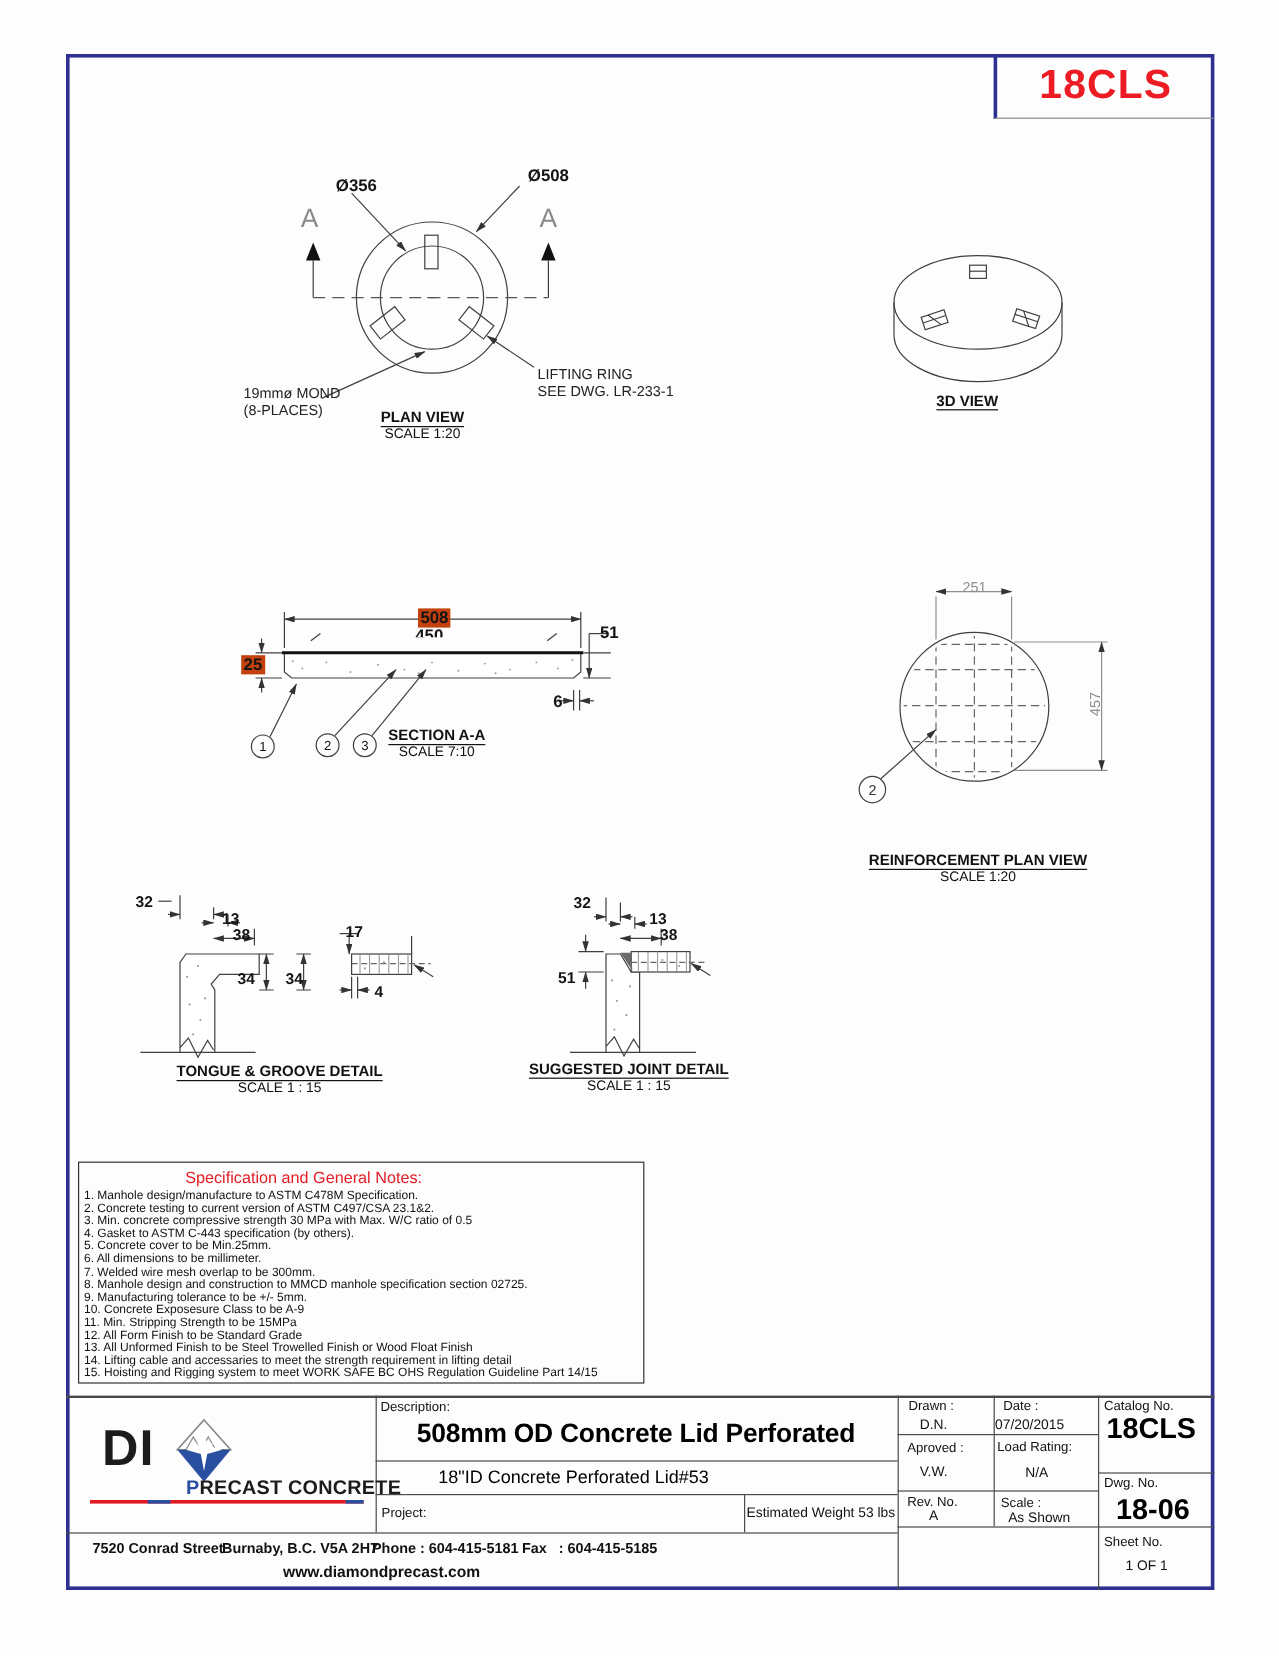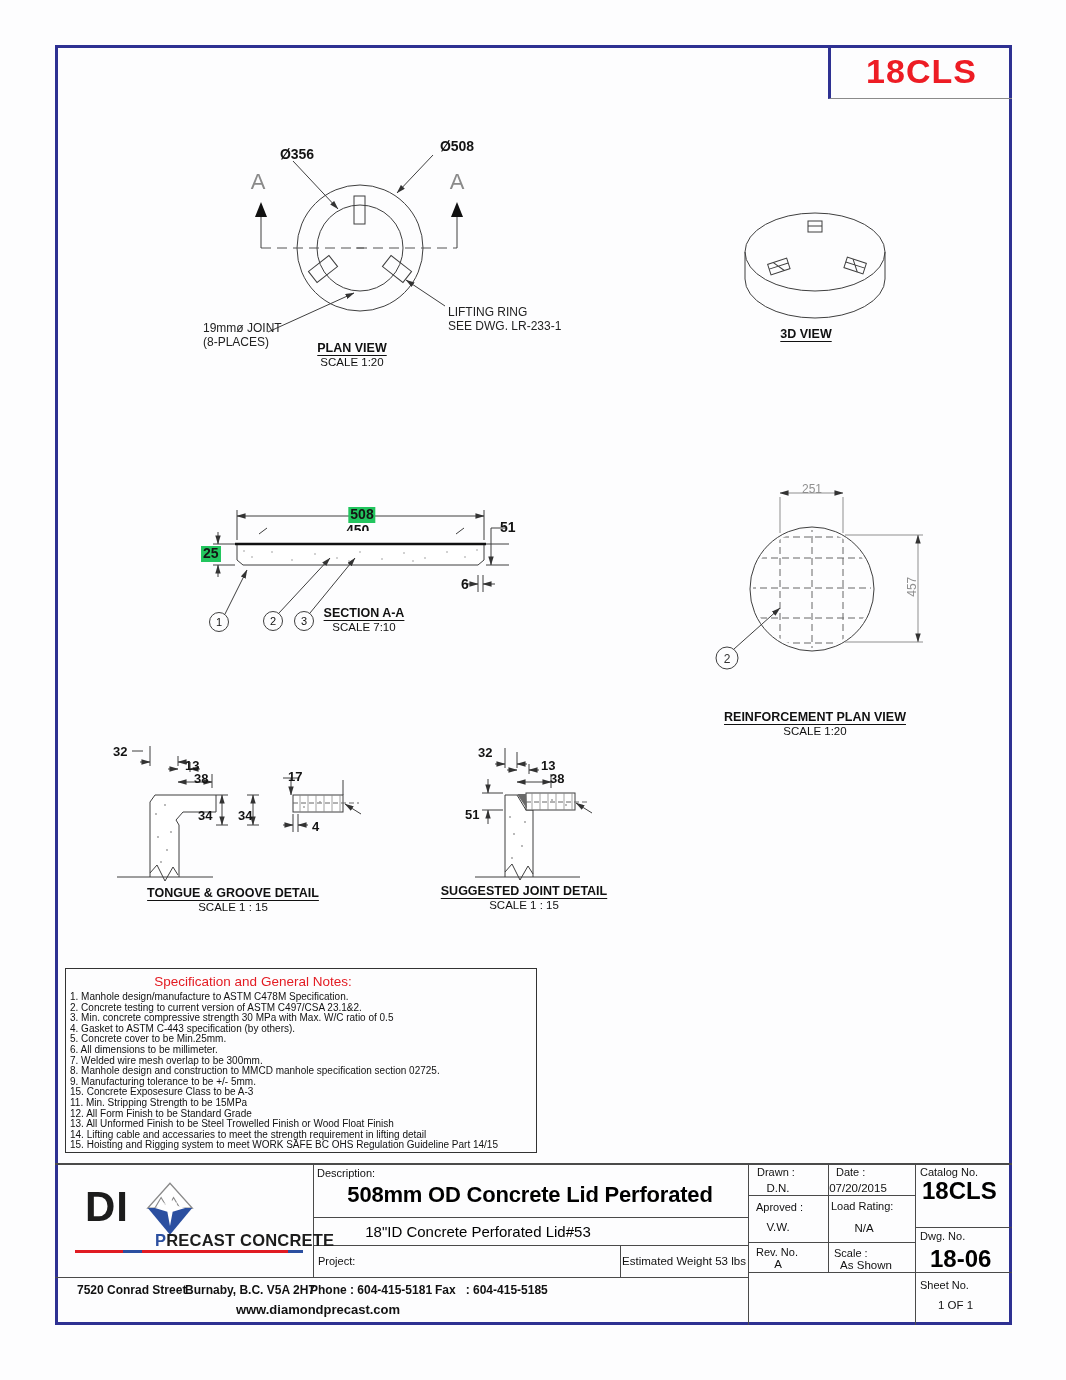--- a/index.html
+++ b/index.html
@@ -8,21 +8,21 @@
   .abs{position:absolute;}
   svg{position:absolute;overflow:visible;}
   .lbl{position:absolute;white-space:pre;line-height:1.12;font-size:12px;color:#222;}
   .c{transform:translateX(-50%);}
   .dim{font-size:13px;font-weight:600;color:#141414;}
   .bigdim{font-size:14px;font-weight:600;color:#141414;text-align:right;}
   .gdim{font-size:12px;font-weight:500;color:#8f8f8f;}
   .vtitle{font-size:12.5px;font-weight:700;text-decoration:underline;text-underline-offset:3px;color:#111;}
   .vscale{font-size:11.5px;font-weight:500;color:#111;}
   .aletter{font-size:22px;font-weight:400;color:#8a8a8a;}
-  .wbg{background:#22c55e;padding:0 2px;}
+  .wbg{background:#c2410c;padding:0 2px;}
   .hline{position:absolute;background:#4a4a4a;height:1px;}
   .vline{position:absolute;background:#4a4a4a;width:1px;}
   #frame{position:absolute;left:55px;top:45px;width:957px;height:1280px;
          border:3.5px solid #2e3192;box-sizing:border-box;pointer-events:none;}
   #badge{position:absolute;left:828px;top:45px;width:184px;height:54px;
          border-left:3px solid #2e3192;border-bottom:1.5px solid #8a8a8a;
          display:flex;align-items:center;justify-content:center;box-sizing:border-box;}
   #badge span{font-size:34px;font-weight:800;letter-spacing:1px;color:#ed1c24;}
   #specbox{position:absolute;left:65px;top:968px;width:472px;height:185px;
            border:1.5px solid #333;box-sizing:border-box;}
@@ -81,21 +81,21 @@
       <path d="M78,197 L164,158" marker-end="url(#ar)"></path>
       <path d="M255,171 L216,145" marker-end="url(#ar)"></path>
     </g>
     <polygon points="71,67 65,82 77,82" fill="#111"></polygon>
     <polygon points="267,67 261,82 273,82" fill="#111"></polygon>
   </svg>
   <span class="lbl bigdim c" style="left:297px;top:147px">Ø356</span>
   <span class="lbl bigdim c" style="left:457px;top:139px">Ø508</span>
   <span class="lbl aletter c" style="left:258px;top:170px">A</span>
   <span class="lbl aletter c" style="left:457px;top:170px">A</span>
-  <span class="lbl" style="left:203px;top:322px">19mmø JOINT</span>
+  <span class="lbl" style="left:203px;top:322px">19mmø MOND</span>
   <span class="lbl" style="left:203px;top:336px">(8-PLACES)</span>
   <span class="lbl" style="left:448px;top:306px">LIFTING RING</span>
   <span class="lbl" style="left:448px;top:320px">SEE DWG. LR-233-1</span>
   <span class="lbl vtitle c" style="left:352px;top:341px">PLAN VIEW</span>
   <span class="lbl vscale c" style="left:352px;top:356px">SCALE 1:20</span>
 
   <svg class="abs" style="left:733px;top:197px" width="170" height="140" viewBox="0 0 170 140">
     <g stroke="#3f3f3f" stroke-width="1" fill="none">
       <ellipse cx="82" cy="55" rx="70" ry="39"></ellipse>
       <path d="M12,55 V82 M152,55 V82"></path>
@@ -288,21 +288,21 @@
     <div style="margin-top:3px">
       <div class="note">1. Manhole design/manufacture to ASTM C478M Specification.</div>
       <div class="note">2. Concrete testing to current version of ASTM C497/CSA 23.1&amp;2.</div>
       <div class="note">3. Min. concrete compressive strength 30 MPa with Max. W/C ratio of 0.5</div>
       <div class="note">4. Gasket to ASTM C-443 specification (by others).</div>
       <div class="note">5. Concrete cover to be Min.25mm.</div>
       <div class="note">6. All dimensions to be millimeter.</div>
       <div class="note">7. Welded wire mesh overlap to be 300mm.</div>
       <div class="note">8. Manhole design and construction to MMCD manhole specification section 02725.</div>
       <div class="note">9. Manufacturing tolerance to be +/- 5mm.</div>
-      <div class="note">15. Concrete Exposesure Class to be A-3</div>
+      <div class="note">10. Concrete Exposesure Class to be A-9</div>
       <div class="note">11. Min. Stripping Strength to be 15MPa</div>
       <div class="note">12. All Form Finish to be Standard Grade</div>
       <div class="note">13. All Unformed Finish to be Steel Trowelled Finish or Wood Float Finish</div>
       <div class="note">14. Lifting cable and accessaries to meet the strength requirement in lifting detail</div>
       <div class="note">15. Hoisting and Rigging system to meet WORK SAFE BC OHS Regulation Guideline Part 14/15</div>
     </div>
   </div>
 
   <div class="hline" style="left:55px;top:1163px;width:957px;height:1.5px"></div>
   <div class="hline" style="left:313px;top:1217px;width:435px"></div>

